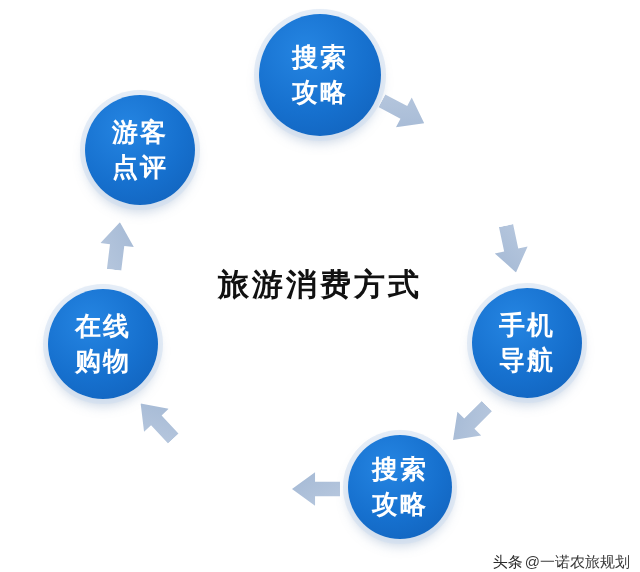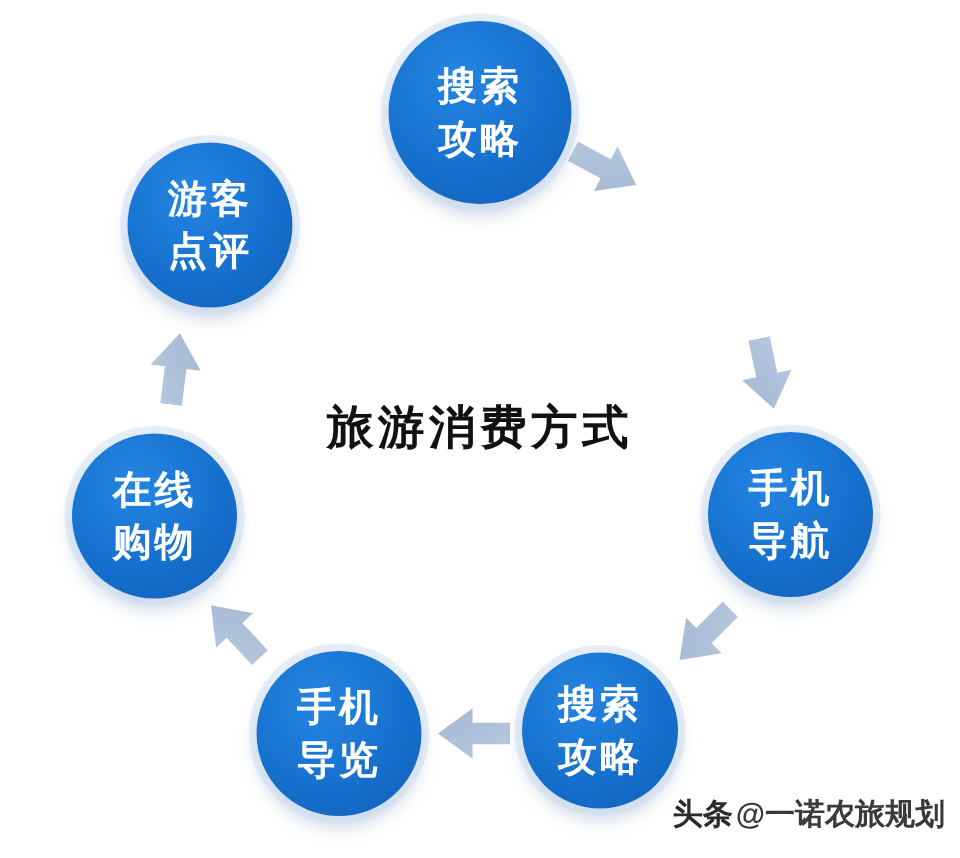--- a/index.html
+++ b/index.html
@@ -53,23 +53,23 @@
     font-size: 31px;
     font-weight: bold;
     color: #111111;
     letter-spacing: 3px;
     white-space: nowrap;
   }
 
   .watermark {
     position: absolute;
     right: 10px;
-    bottom: 16px;
-    font-size: 20px;
-    font-weight: bold;
+    bottom: 0;
+    font-size: 15px;
+    font-weight: normal;
     color: #3a3a3a;
     white-space: nowrap;
   }
   .watermark .brand { margin-right: 2px; color: #2b2b2b; }
 </style>
 </head>
 <body>
 
 <div class="canvas">
 
@@ -79,23 +79,20 @@
 
 
   <div class="node node-md" style="left:472px; top:288px;">
     <span class="label">手机导航</span>
   </div>
 
   <div class="node node-sm" style="left:348px; top:435px;">
     <span class="label">搜索攻略</span>
   </div>
 
-  <div class="node node-md" style="left:171px; top:434px;">
-    <span class="label">手机导览</span>
-  </div>
 
   <div class="node node-md" style="left:85px; top:95px;">
     <span class="label">游客点评</span>
   </div>
 
   <div class="node node-md" style="left:48px; top:289px;">
     <span class="label">在线购物</span>
   </div>
 
   <div class="arrow" style="left:379px; top:92px;  transform:rotate(28deg);"></div>

